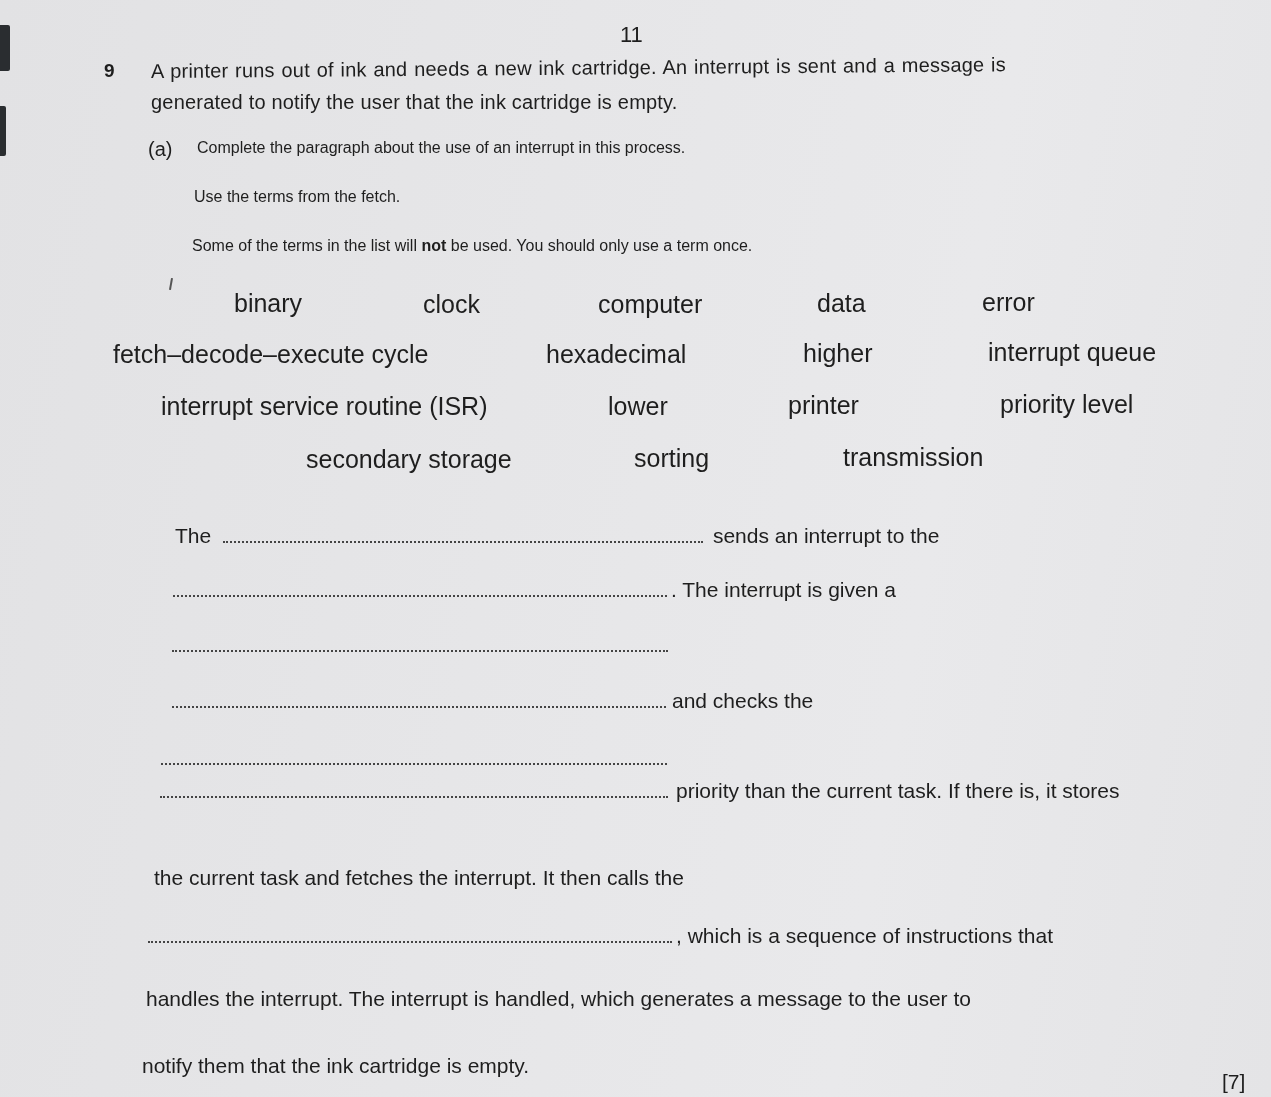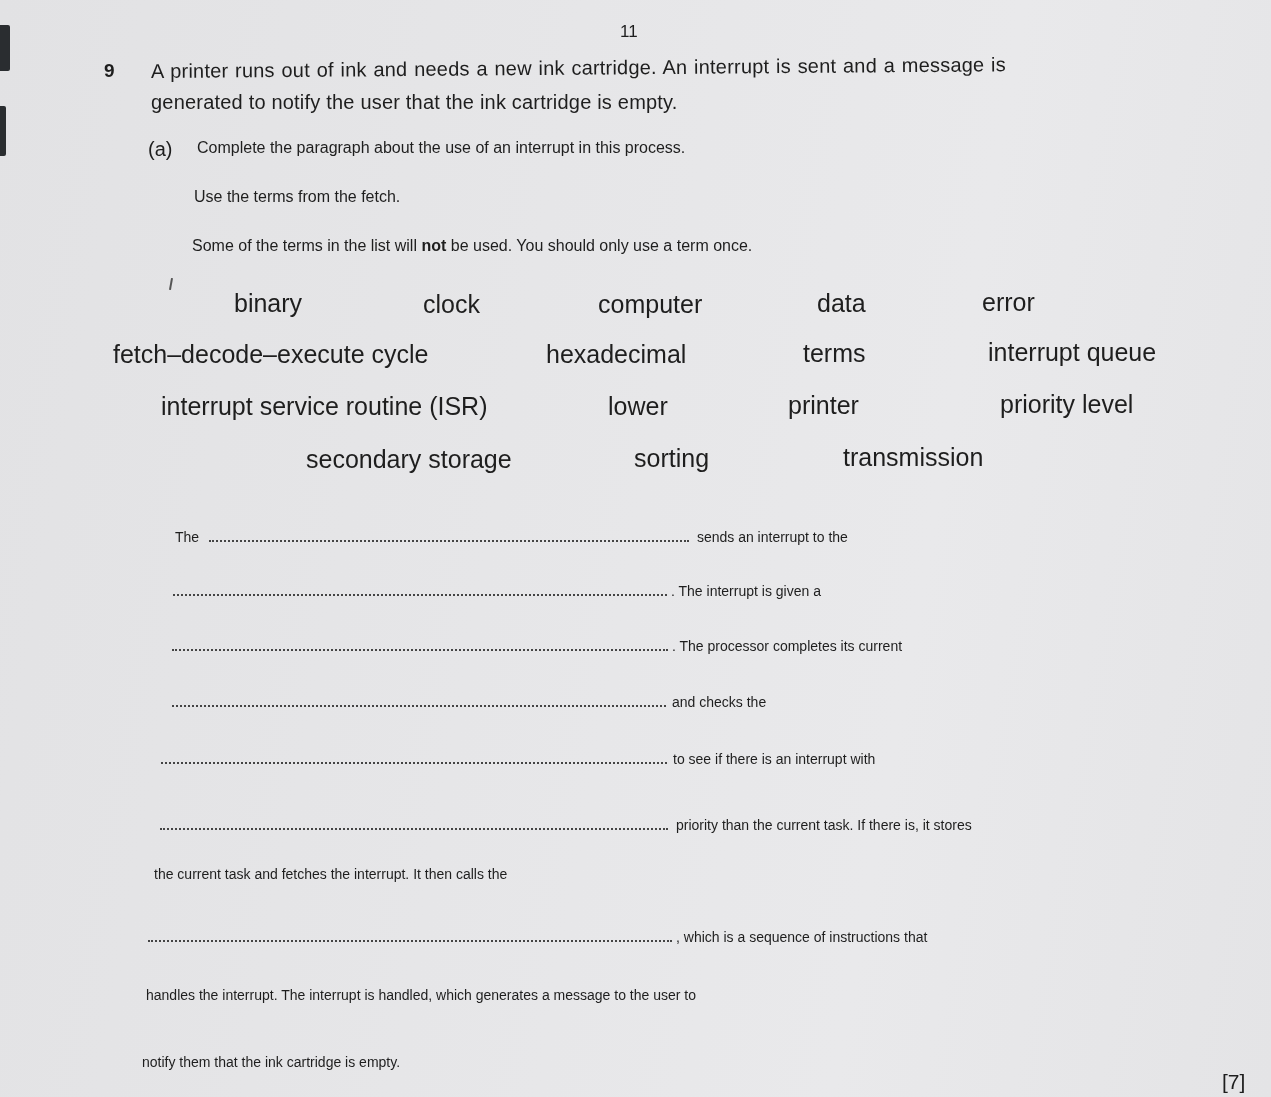--- a/index.html
+++ b/index.html
@@ -10,21 +10,21 @@
       width: 1271px;
       height: 1097px;
       position: relative;
       overflow: hidden;
       background: linear-gradient(100deg, #e2e2e4 0%, #e6e6e8 40%, #e9e9eb 70%, #e4e4e6 100%);
       font-family: "Liberation Sans", sans-serif;
       color: #1e1e1e;
     }
     .abs { position: absolute; white-space: nowrap; }
     .page-number {
-      left: 620px; top: 22px; font-size: 17px;
+      left: 620px; top: 22px; font-size: 22px;
     }
     .edge-bar {
       position: absolute; left: 0; width: 10px; background: #2a2d30;
       border-radius: 0 2px 2px 0;
     }
     .edge-bar.one { top: 25px; height: 46px; }
     .edge-bar.two { top: 106px; height: 50px; width: 6px; }
     .pencil-mark {
       position: absolute; left: 170px; top: 278px; width: 2px; height: 12px;
       background: #555; transform: rotate(10deg);
@@ -35,21 +35,21 @@
     .stem.l2 { left: 151px; top: 91px; }
     .part-label { left: 148px; top: 138px; font-size: 20px; }
     .instr { font-size: 16px; }
     .instr.i1 { left: 197px; top: 139px; }
     .instr.i2 { left: 194px; top: 188px; }
     .instr.i3 { left: 192px; top: 237px; }
     .instr b { font-weight: bold; }
 
     .term { font-size: 25px; }
 
-    .para { font-size: 14px; }
+    .para { font-size: 21px; }
     .blank {
       display: inline-block;
       border-bottom: 2px dotted #444;
       height: 16px;
       vertical-align: baseline;
     }
     .marks { left: 1222px; top: 1070px; font-size: 21px; }
   </style>
 </head>
 <body>
@@ -73,21 +73,21 @@
 
   <div>
     <div class="abs term" style="left:234px; top:289px;">binary</div>
     <div class="abs term" style="left:423px; top:290px;">clock</div>
     <div class="abs term" style="left:598px; top:290px;">computer</div>
     <div class="abs term" style="left:817px; top:289px;">data</div>
     <div class="abs term" style="left:982px; top:288px;">error</div>
 
     <div class="abs term" style="left:113px; top:340px;">fetch–decode–execute cycle</div>
     <div class="abs term" style="left:546px; top:340px;">hexadecimal</div>
-    <div class="abs term" style="left:803px; top:339px;">terms</div>
+    <div class="abs term" style="left:803px; top:339px;">higher</div>
     <div class="abs term" style="left:988px; top:338px;">interrupt queue</div>
 
     <div class="abs term" style="left:161px; top:392px;">interrupt service routine (ISR)</div>
     <div class="abs term" style="left:608px; top:392px;">lower</div>
     <div class="abs term" style="left:788px; top:391px;">printer</div>
     <div class="abs term" style="left:976px; top:390px;margin-left:24px;">priority level</div>
 
     <div class="abs term" style="left:306px; top:445px;">secondary storage</div>
     <div class="abs term" style="left:634px; top:444px;">sorting</div>
     <div class="abs term" style="left:830px; top:443px;margin-left:13px;">transmission</div>
@@ -98,32 +98,32 @@
       <span>The</span>
       <span class="blank" style="width:480px; margin-left:6px; margin-right:4px;"></span>
       <span>sends an interrupt to the</span>
     </div>
 
     <div class="abs para" style="left:173px; top:578px;">
       <span class="blank" style="width:494px; margin-right:4px;"></span><span>. The interrupt is given a</span>
     </div>
 
     <div class="abs para" style="left:172px; top:633px;">
-      <span class="blank" style="width:496px; margin-right:4px;"></span><span>. The processor completes its current</span>
+      <span class="blank" style="width:496px; margin-right:4px;"></span>
     </div>
 
     <div class="abs para" style="left:172px; top:689px;">
       <span class="blank" style="width:494px; margin-right:6px;"></span><span>and checks the</span>
     </div>
 
     <div class="abs para" style="left:161px; top:746px;">
-      <span class="blank" style="width:506px; margin-right:6px;"></span><span>to see if there is an interrupt with</span>
+      <span class="blank" style="width:506px; margin-right:6px;"></span>
     </div>
 
-    <div class="abs para" style="left:160px; top:812px;">
+    <div class="abs para" style="left:160px; top:779px;">
       <span class="blank" style="width:508px; margin-right:8px;"></span><span>priority than the current task. If there is, it stores</span>
     </div>
 
     <div class="abs para" style="left:154px; top:866px;">the current task and fetches the interrupt. It then calls the</div>
 
     <div class="abs para" style="left:148px; top:924px;">
       <span class="blank" style="width:524px; margin-right:4px;"></span><span>, which is a sequence of instructions that</span>
     </div>
 
     <div class="abs para" style="left:146px; top:987px;">handles the interrupt. The interrupt is handled, which generates a message to the user to</div>

